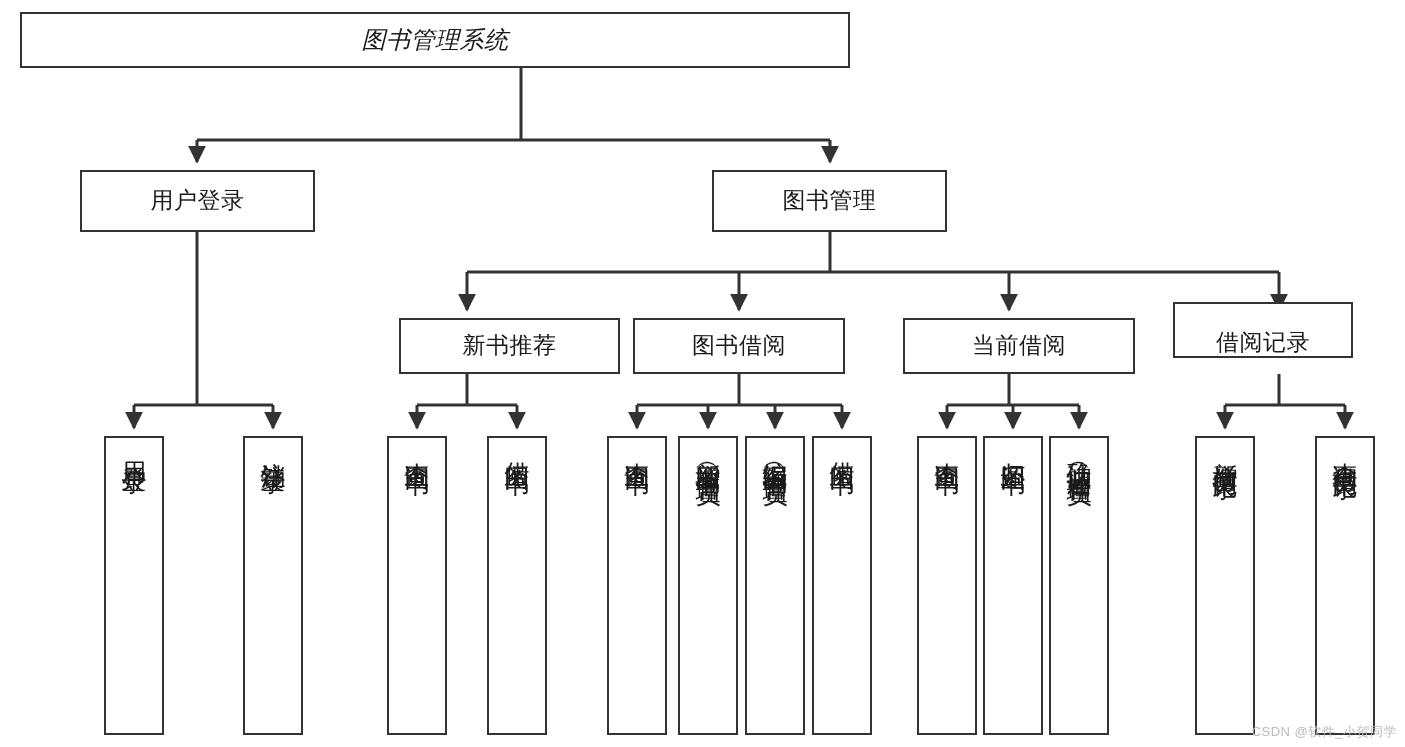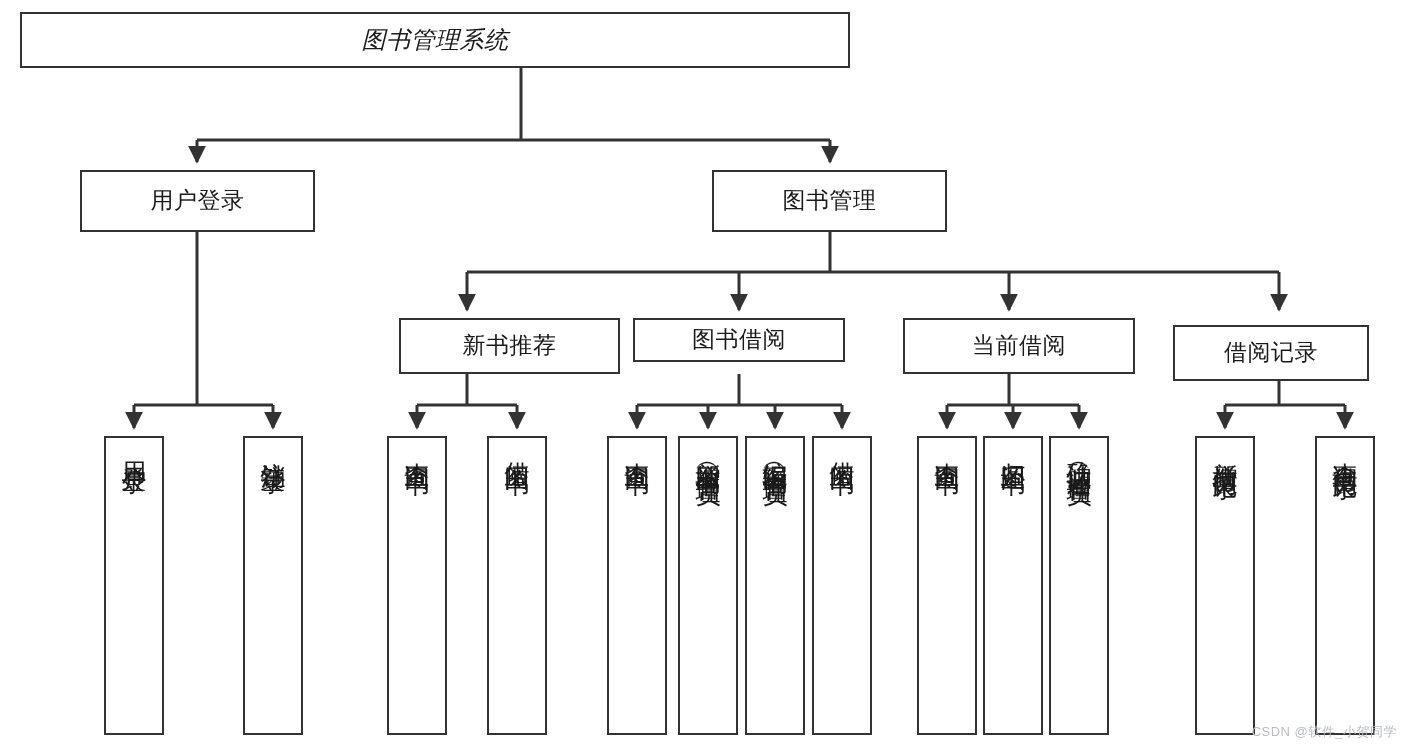--- a/index.html
+++ b/index.html
@@ -139,27 +139,27 @@
   <div class="node h" style="left:80px; top:170px; width:235px; height:62px;">
     <span class="node-label">用户登录</span>
   </div>
   <div class="node h" style="left:712px; top:170px; width:235px; height:62px;">
     <span class="node-label">图书管理</span>
   </div>
 
   <div class="node h" style="left:354px; top:318px; width:221px; height:56px;margin-left:45px;">
     <span class="node-label">新书推荐</span>
   </div>
-  <div class="node h" style="left:633px; top:318px; width:212px; height:44px;">
+  <div class="node h" style="left:633px; top:318px; width:212px; height:56px;">
     <span class="node-label">图书借阅</span>
   </div>
   <div class="node h" style="left:903px; top:318px; width:232px; height:56px;">
     <span class="node-label">当前借阅</span>
   </div>
-  <div class="node h" style="left:1173px; top:325px; width:196px; height:56px;">
+  <div class="node h" style="left:1173px; top:302px; width:180px; height:56px;align-items:flex-end;">
     <span class="node-label">借阅记录</span>
   </div>
 
   <div class="node v" style="left:104px; top:436px; width:60px; height:299px;">
     <span class="node-label">用户登录</span>
   </div>
   <div class="node v" style="left:243px; top:436px; width:60px; height:299px;">
     <span class="node-label">注销登录</span>
   </div>
 

